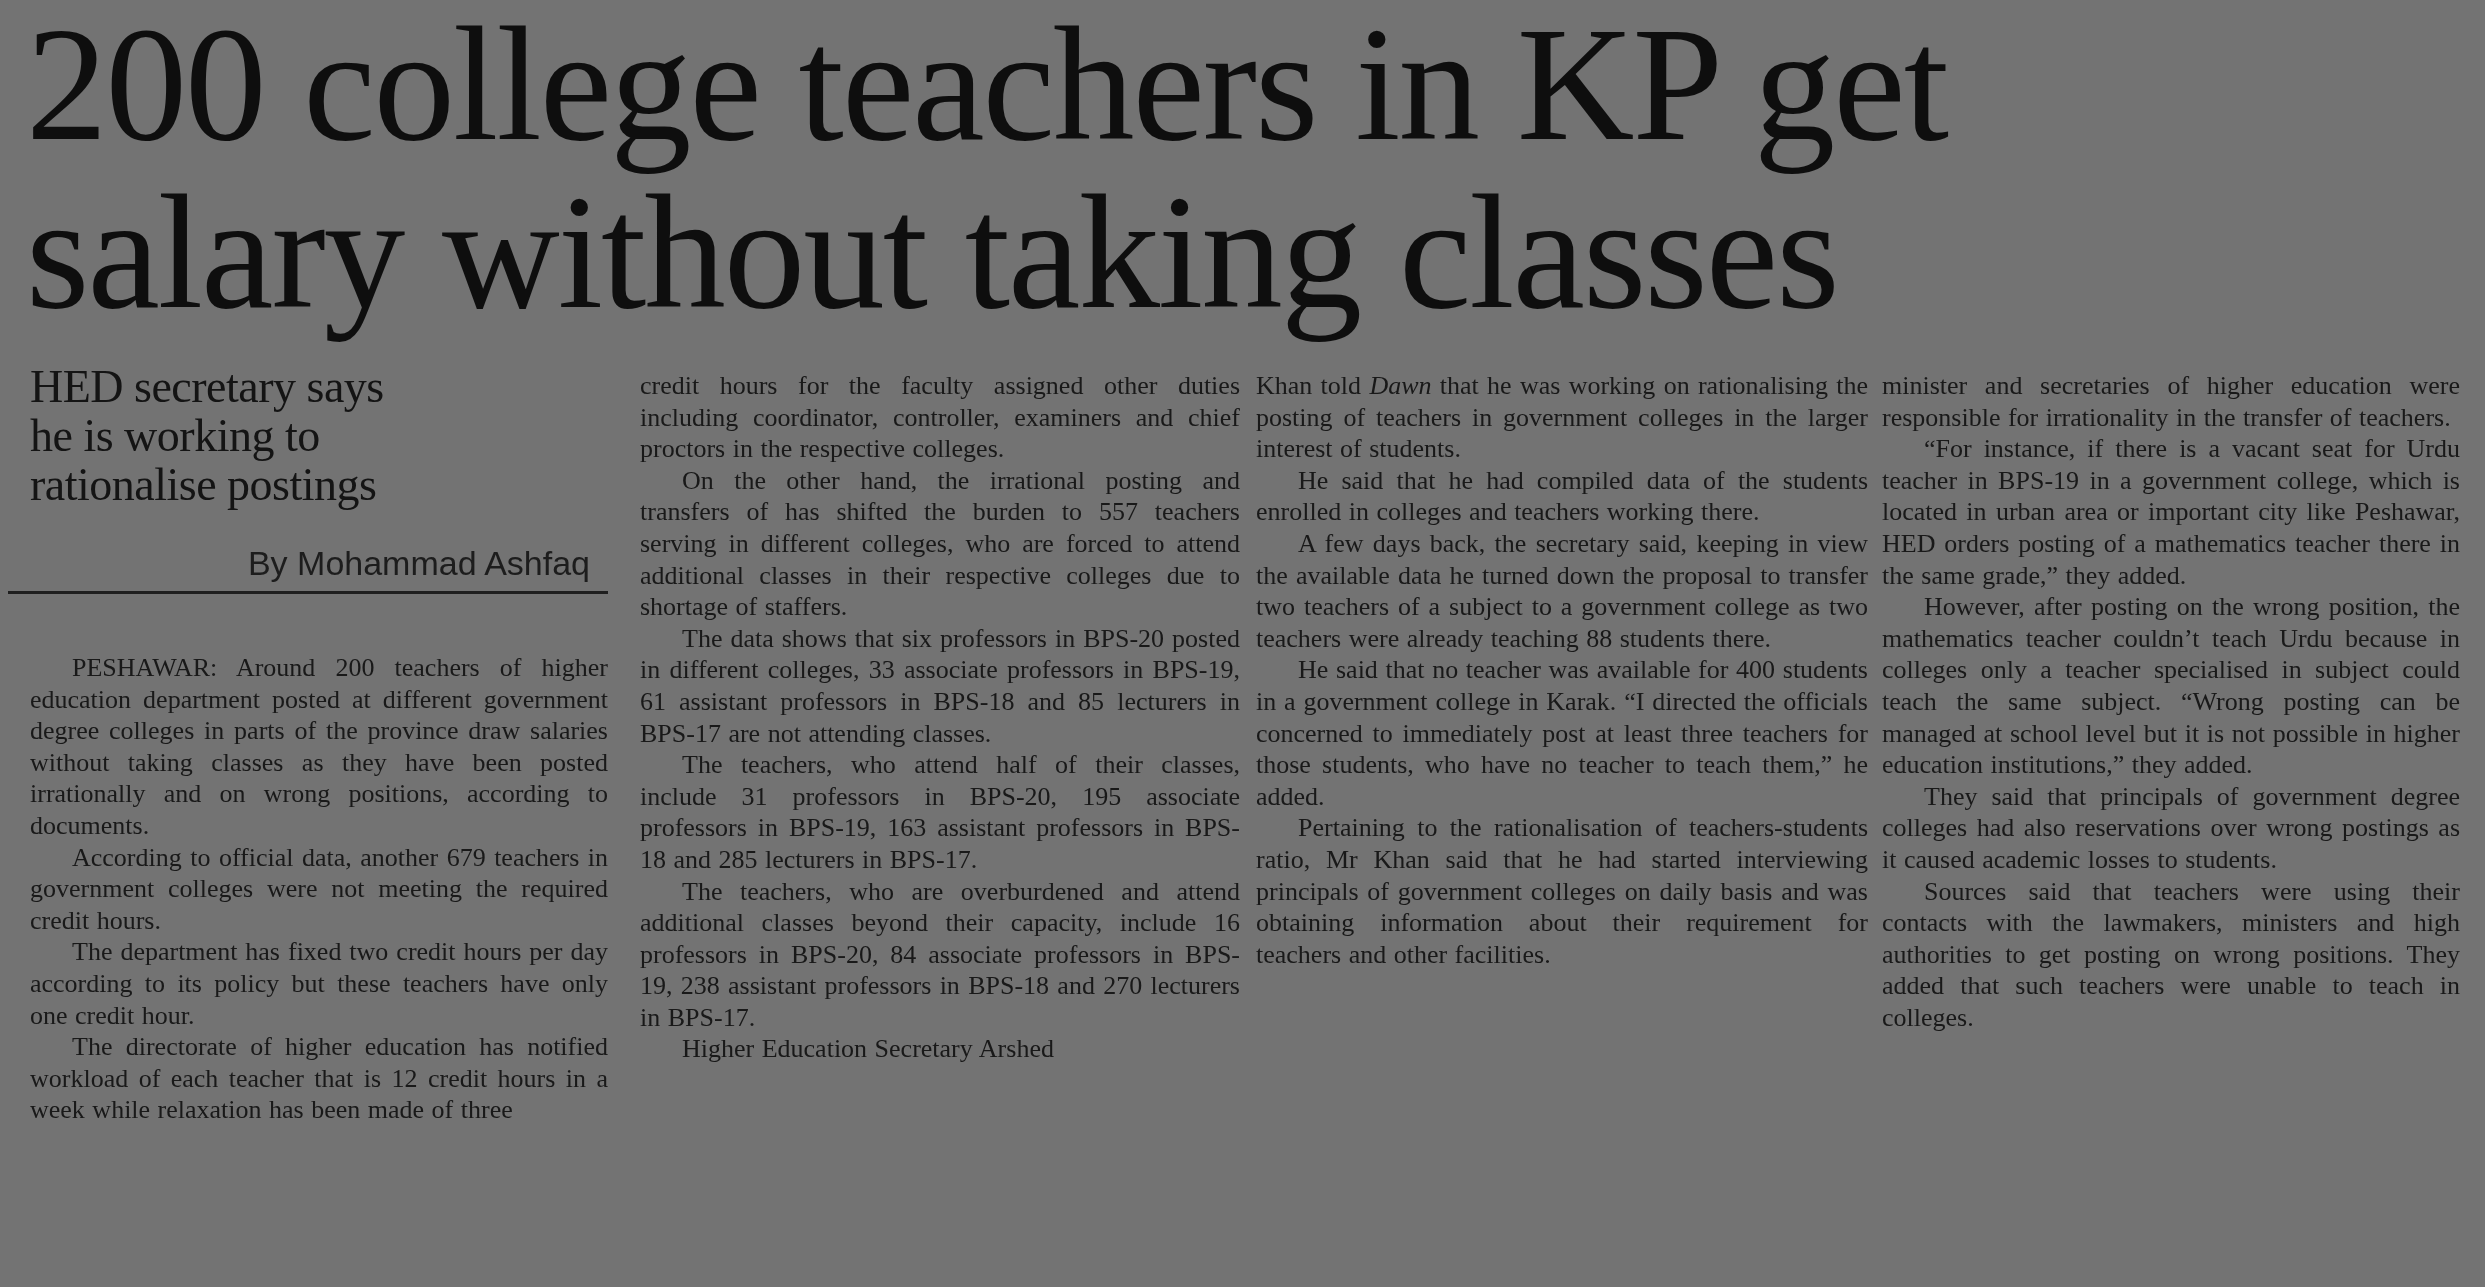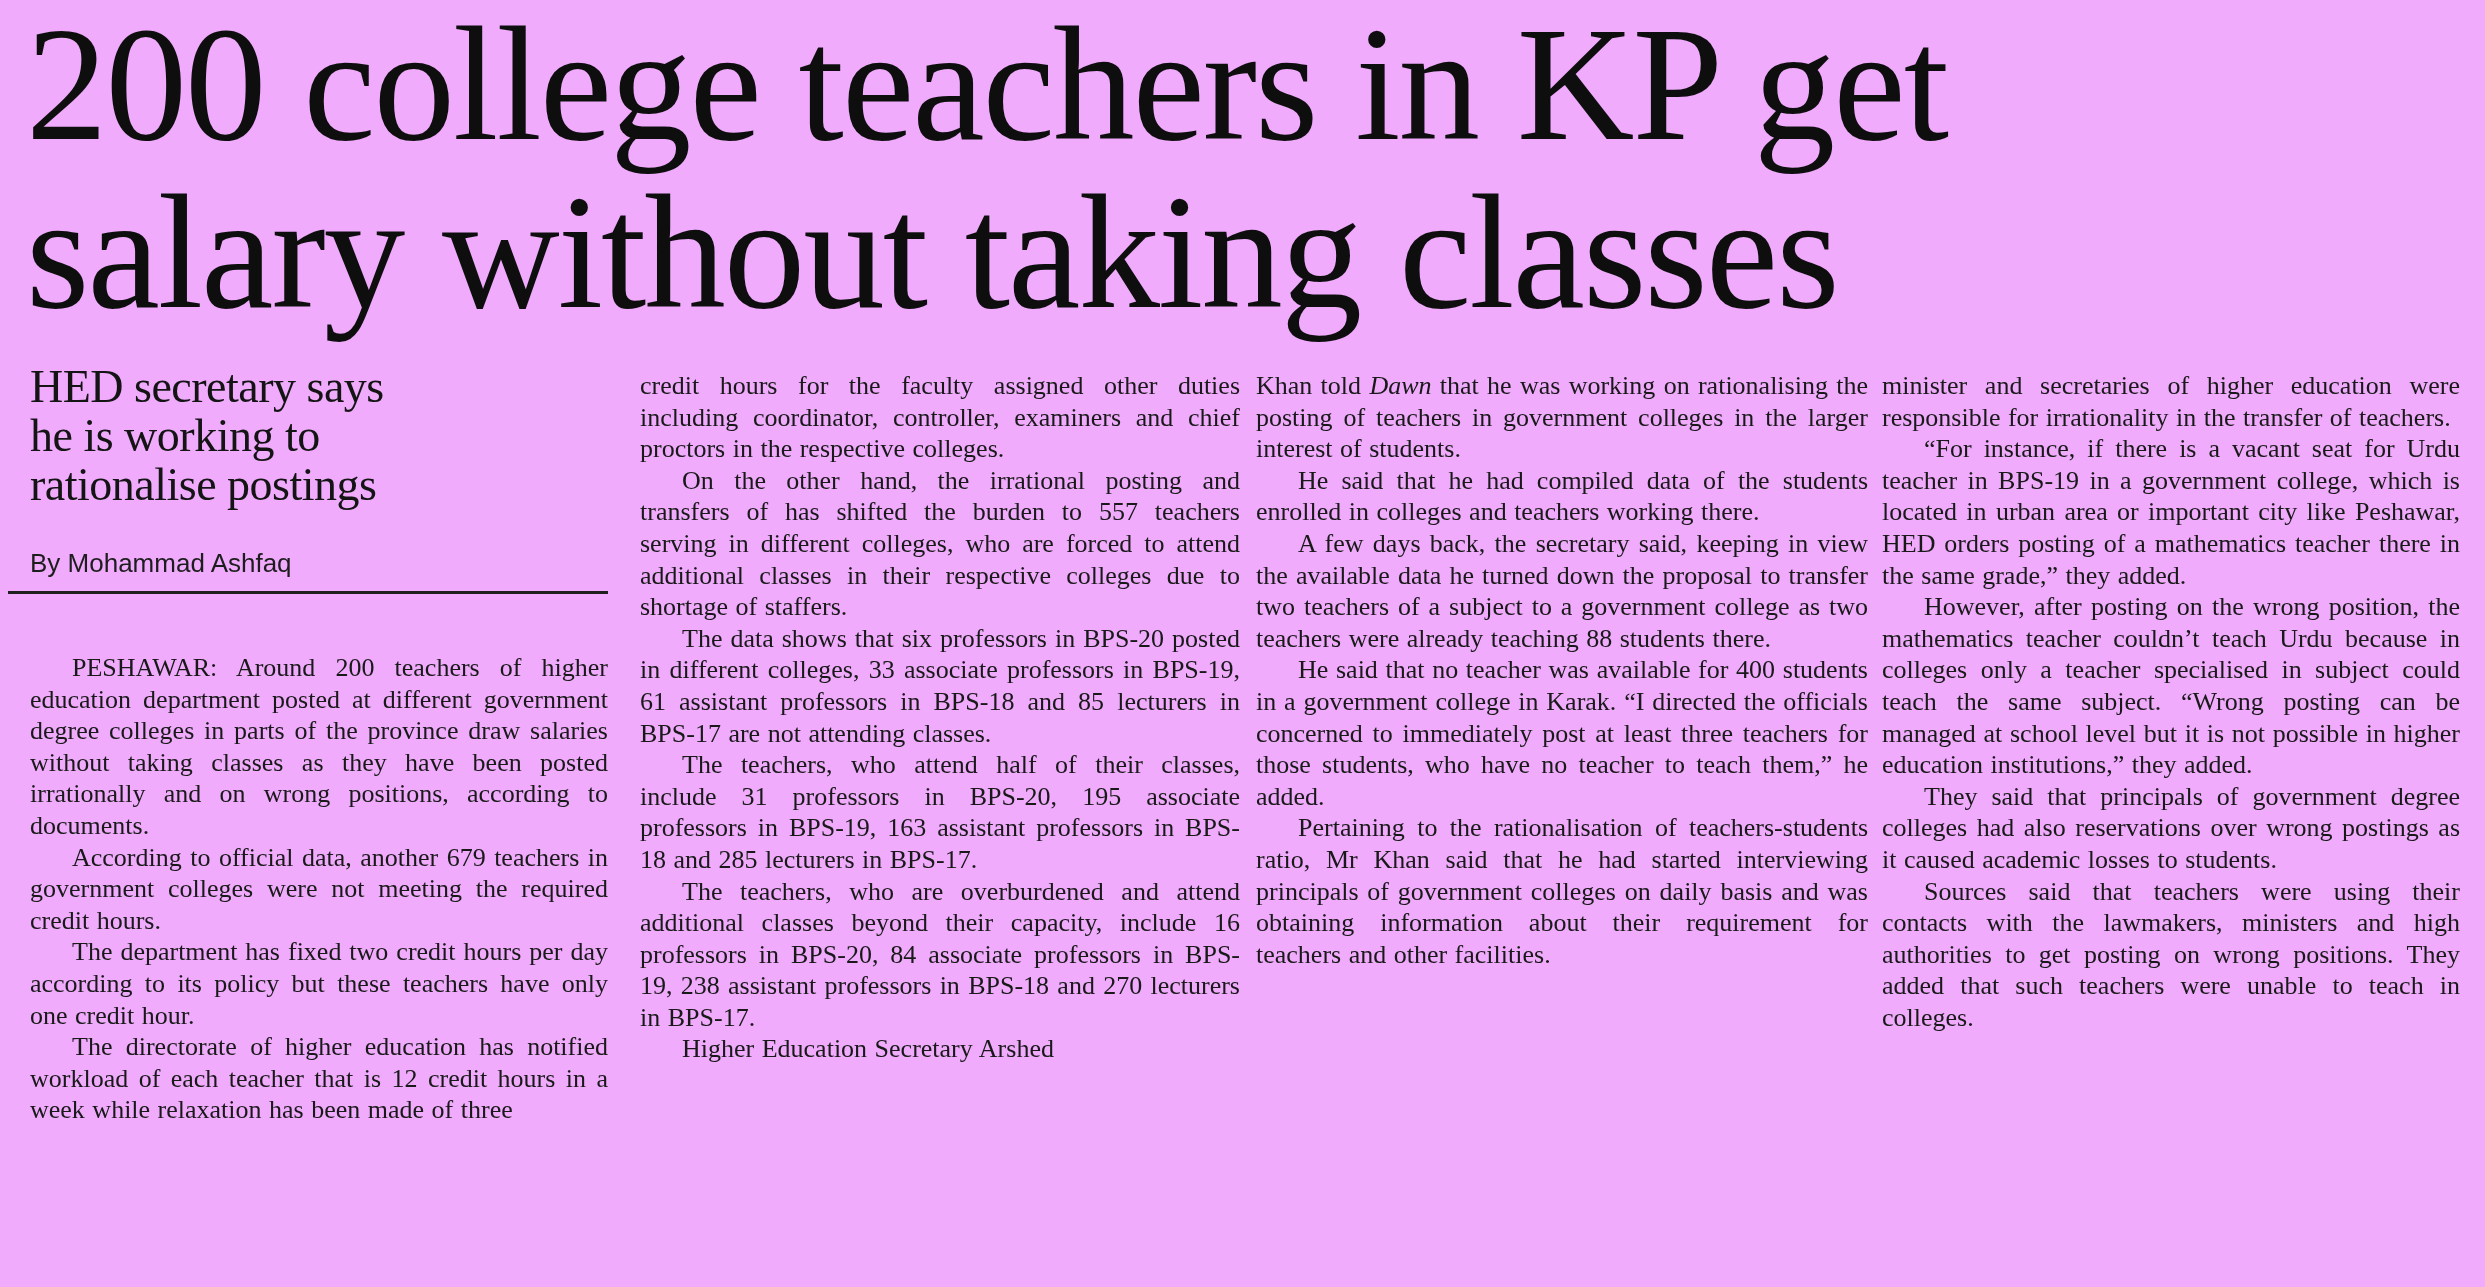--- a/index.html
+++ b/index.html
@@ -4,21 +4,21 @@
 <style>
   html, body {
     margin: 0;
     padding: 0;
     background: #e8e8e6;
   }
   .page {
     position: relative;
     width: 2485px;
     height: 1287px;
-    background: #f0abfc;
+    background: #737373;
     overflow: hidden;
     font-family: "Liberation Serif", serif;
     color: #1a1a1a;
   }
   .headline {
     position: absolute;
     left: 26px;
     top: 0px;
     width: 2440px;
     margin: 0;
@@ -40,23 +40,24 @@
     letter-spacing: -0.5px;
     white-space: pre-line;
     color: #141414;
   }
   .byline {
     position: absolute;
     left: 30px;
     top: 546px;
     width: 560px;
     font-family: "Liberation Sans", sans-serif;
-    font-size: 26px;
+    font-size: 34px;
     line-height: 34px;
     color: #1d1d1d;
+    text-align: right;
   }
   .byline-rule {
     position: absolute;
     left: 8px;
     top: 591px;
     width: 600px;
     height: 3px;
     background: #1f1f1f;
   }
   .col {

